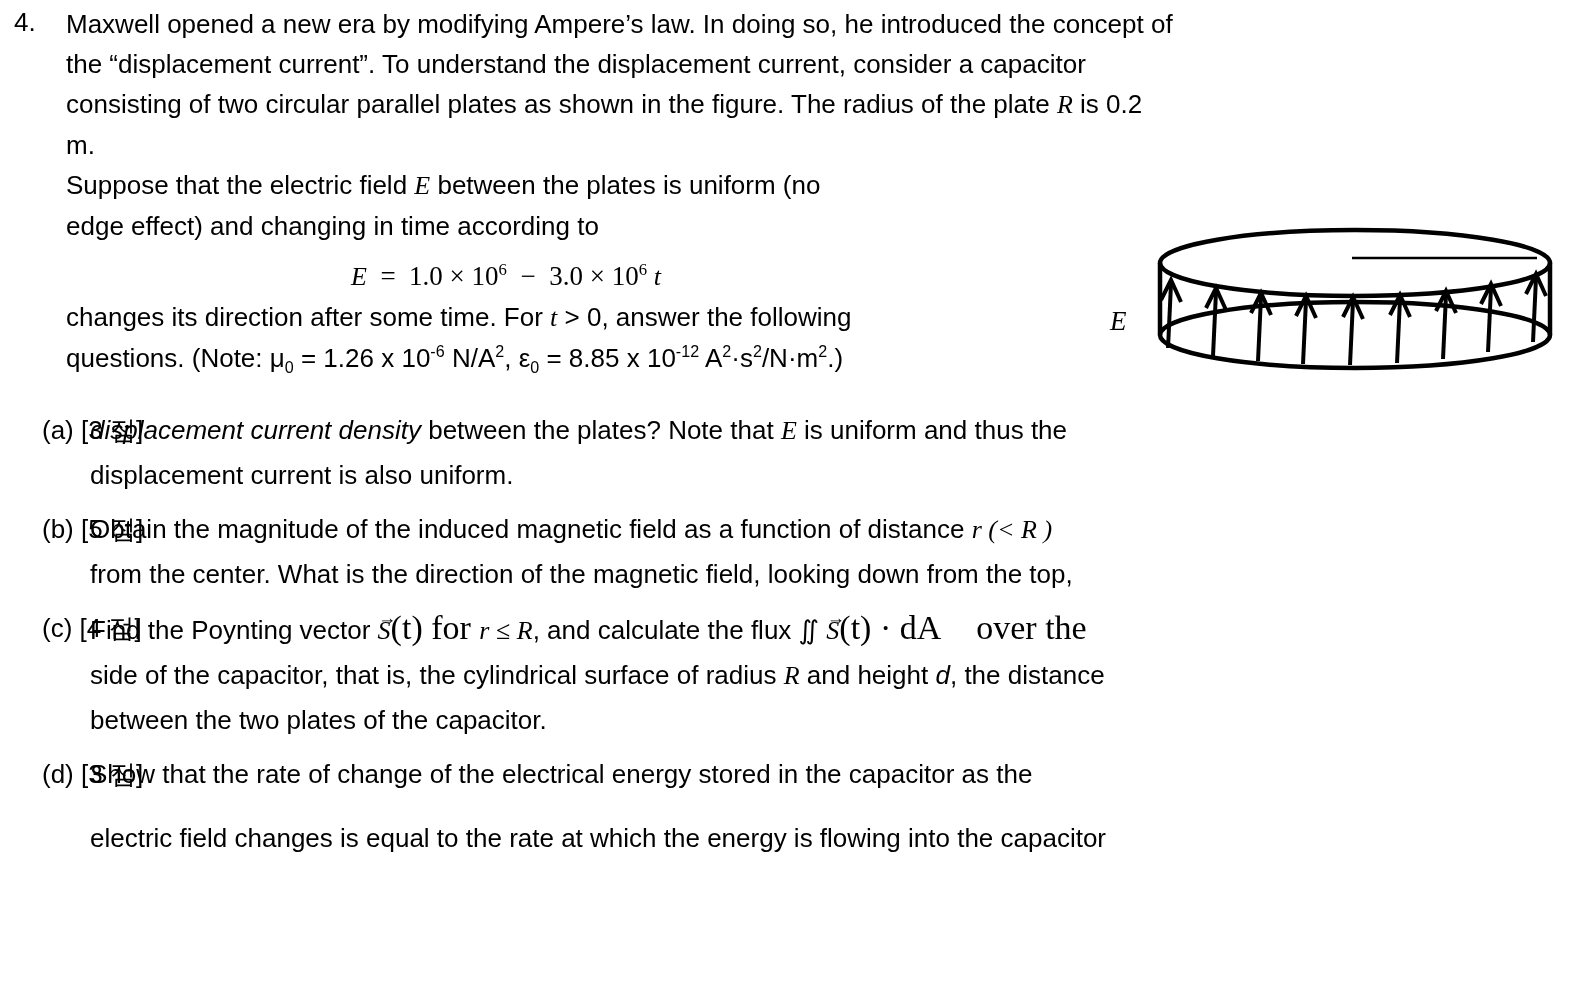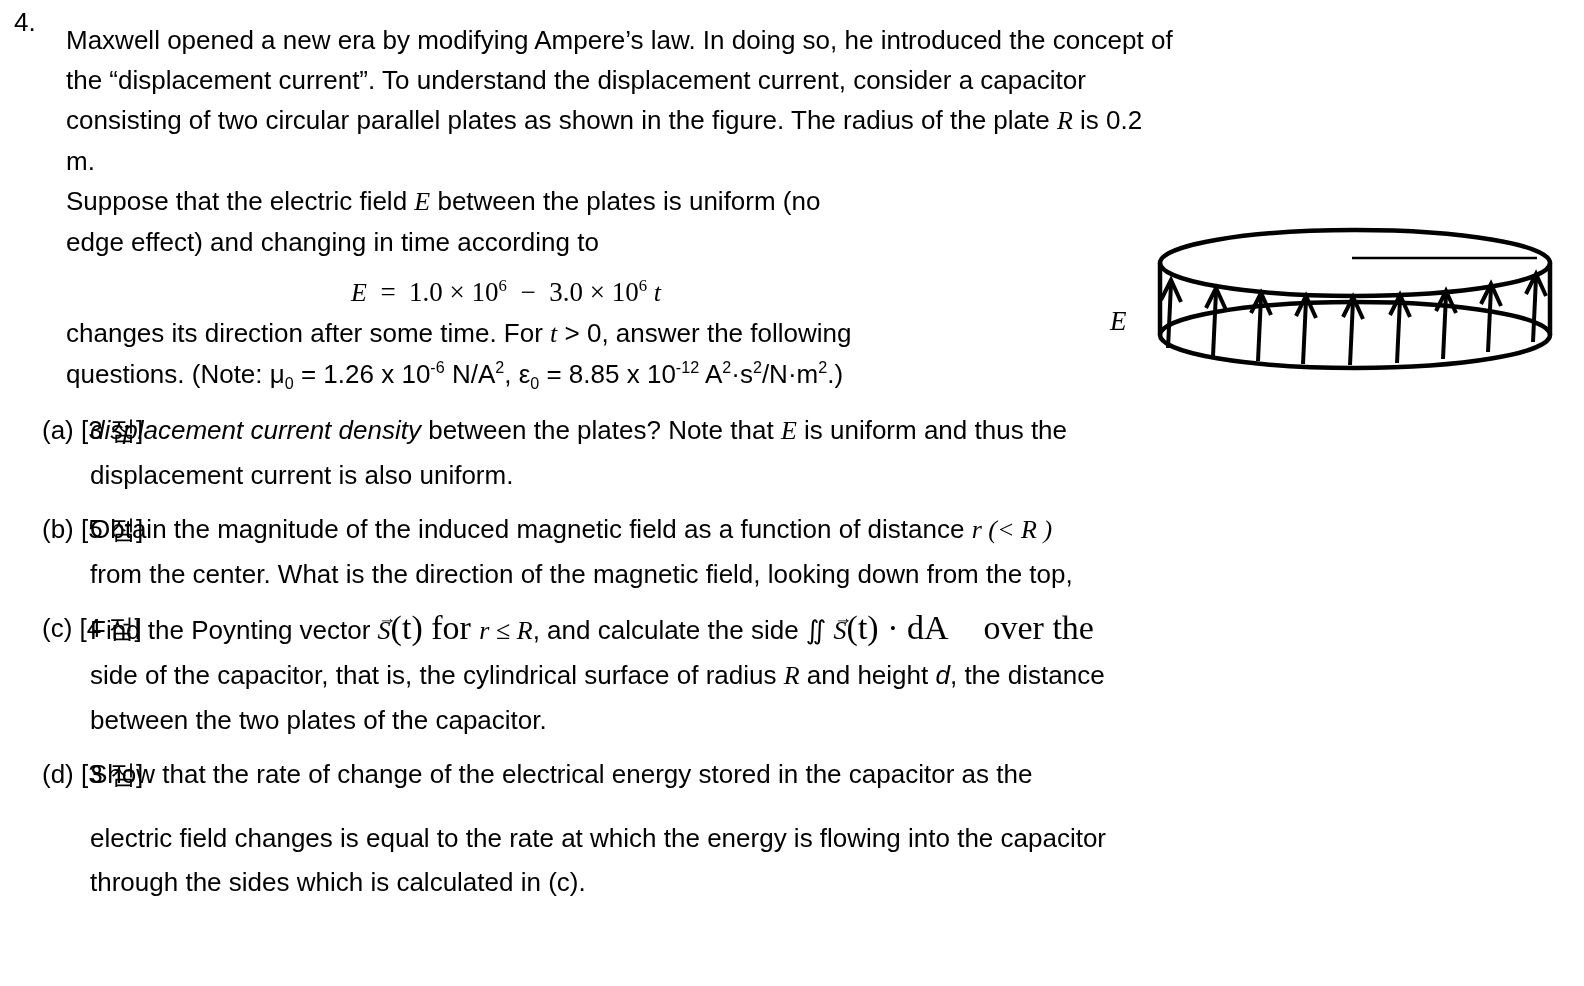--- a/index.html
+++ b/index.html
@@ -31,21 +31,21 @@
   .q-num {
     position: absolute;
     left: 14px;
     top: 2px;
     font-size: 26px;
     line-height: 40px;
   }
   .p-body {
     position: absolute;
     left: 66px;
-    top: 20px;
+    top: 4px;
     width: 1320px;
   }
   .line {
     font-size: 26px;
     line-height: 40px;
     text-align: justify;
     text-justify: inter-word;
   }
   .line.narrow {
     width: 985px;
@@ -251,29 +251,28 @@
       <div class="part-label">(b)  [5  점]</div>
       <div class="part-text wide">
         <div><span>Obtain the magnitude of the induced magnetic field as a function of distance  </span><span class="mathit">r (&lt; R )</span></div>
         <div>from the center. What is the direction of the magnetic field, looking down from the top,</div>
       </div>
     </div>
 
     <div class="part">
       <div class="part-label">(c)  [4  점]</div>
       <div class="part-text wide">
-        <div><span>Find the Poynting vector  </span><span class="vecS">S</span><span class="mathrm">(t) for  </span><span class="mathit">r ≤ R</span><span>, and calculate the side  ∬ </span><span class="vecS">S</span><span class="mathrm">(t) · dA⃗ over the</span></div>
+        <div><span>Find the Poynting vector  </span><span class="vecS">S</span><span class="mathrm">(t) for  </span><span class="mathit">r ≤ R</span><span>, and calculate the flux  ∬ </span><span class="vecS">S</span><span class="mathrm">(t) · dA⃗ over the</span></div>
         <div><span>side of the capacitor, that is, the cylindrical surface of radius  </span><span class="mathit">R</span><span>  and height </span><span class="it">d</span><span>, the distance</span></div>
         <div>between the two plates of the capacitor.</div>
       </div>
     </div>
 
     <div class="part">
       <div class="part-label">(d)  [3  점]</div>
       <div class="part-text wide">
         <div>Show that the rate of change of the electrical energy stored in the capacitor as the</div>
         <div style="margin-top:20px">electric field changes is equal to the rate at which the energy is flowing into the capacitor</div>
-        <div>through the sides which is calculated in (c).</div>
       </div>
     </div>
 
   </div>
 </div>
 
 </body></html>

